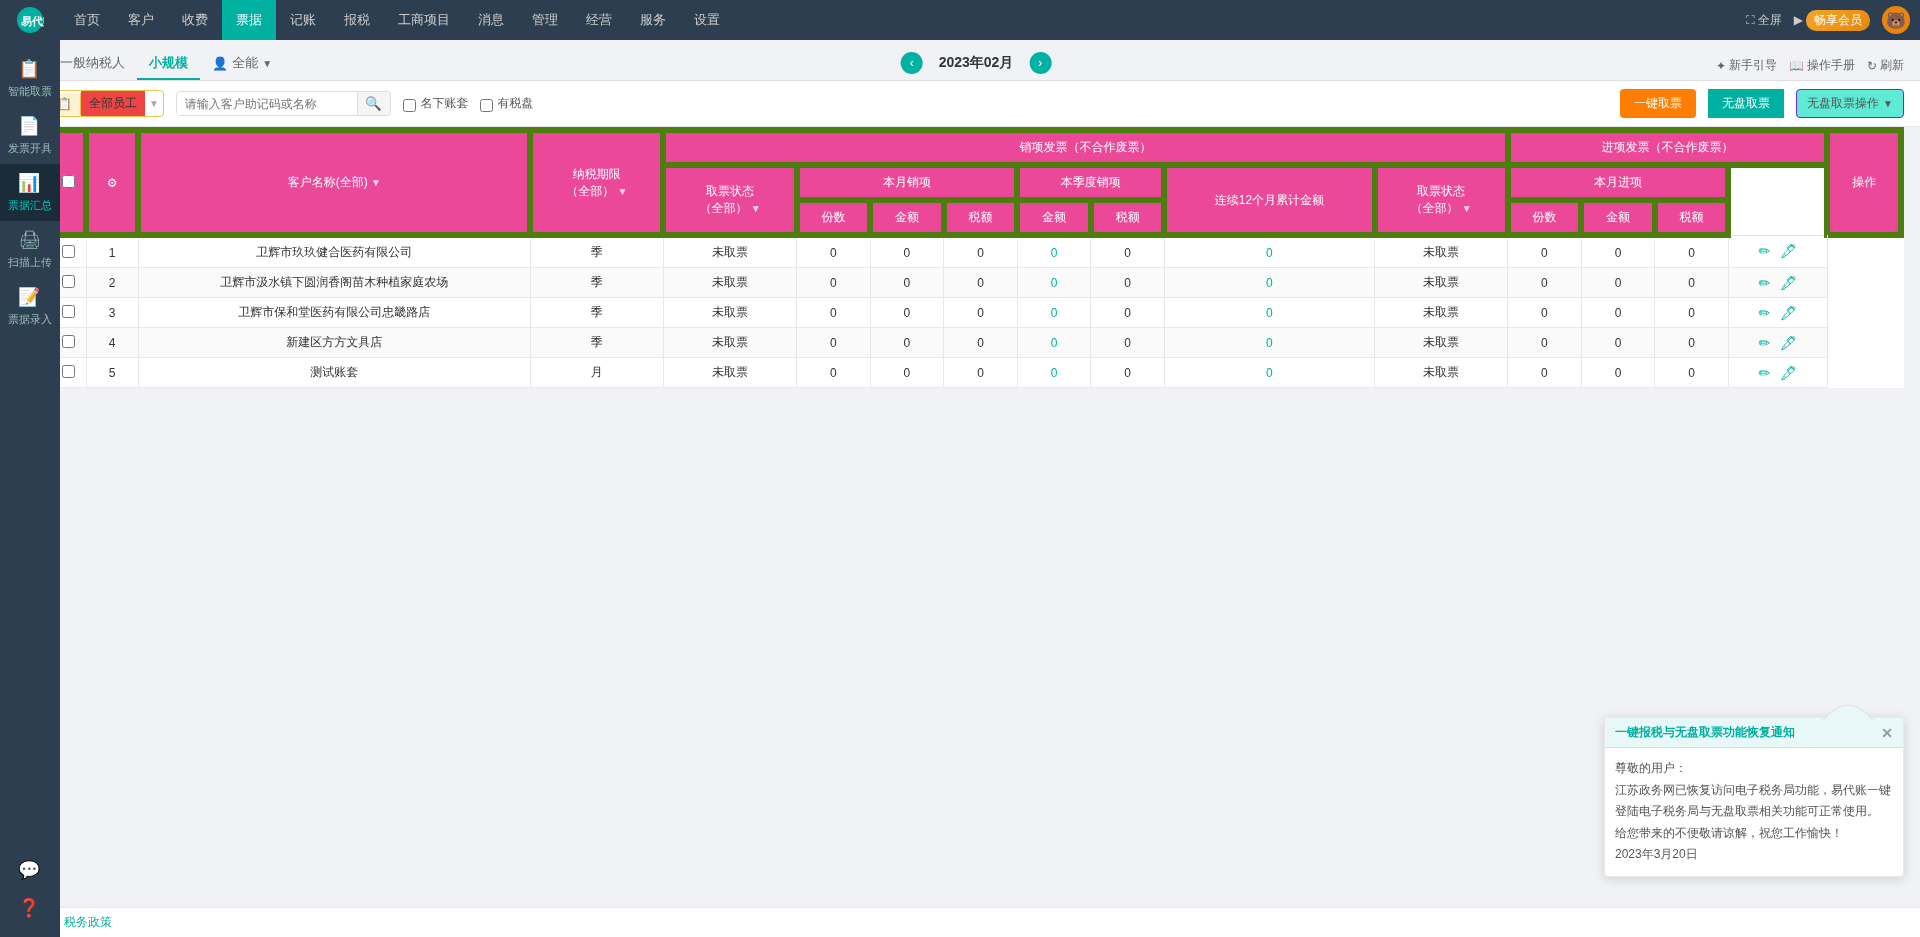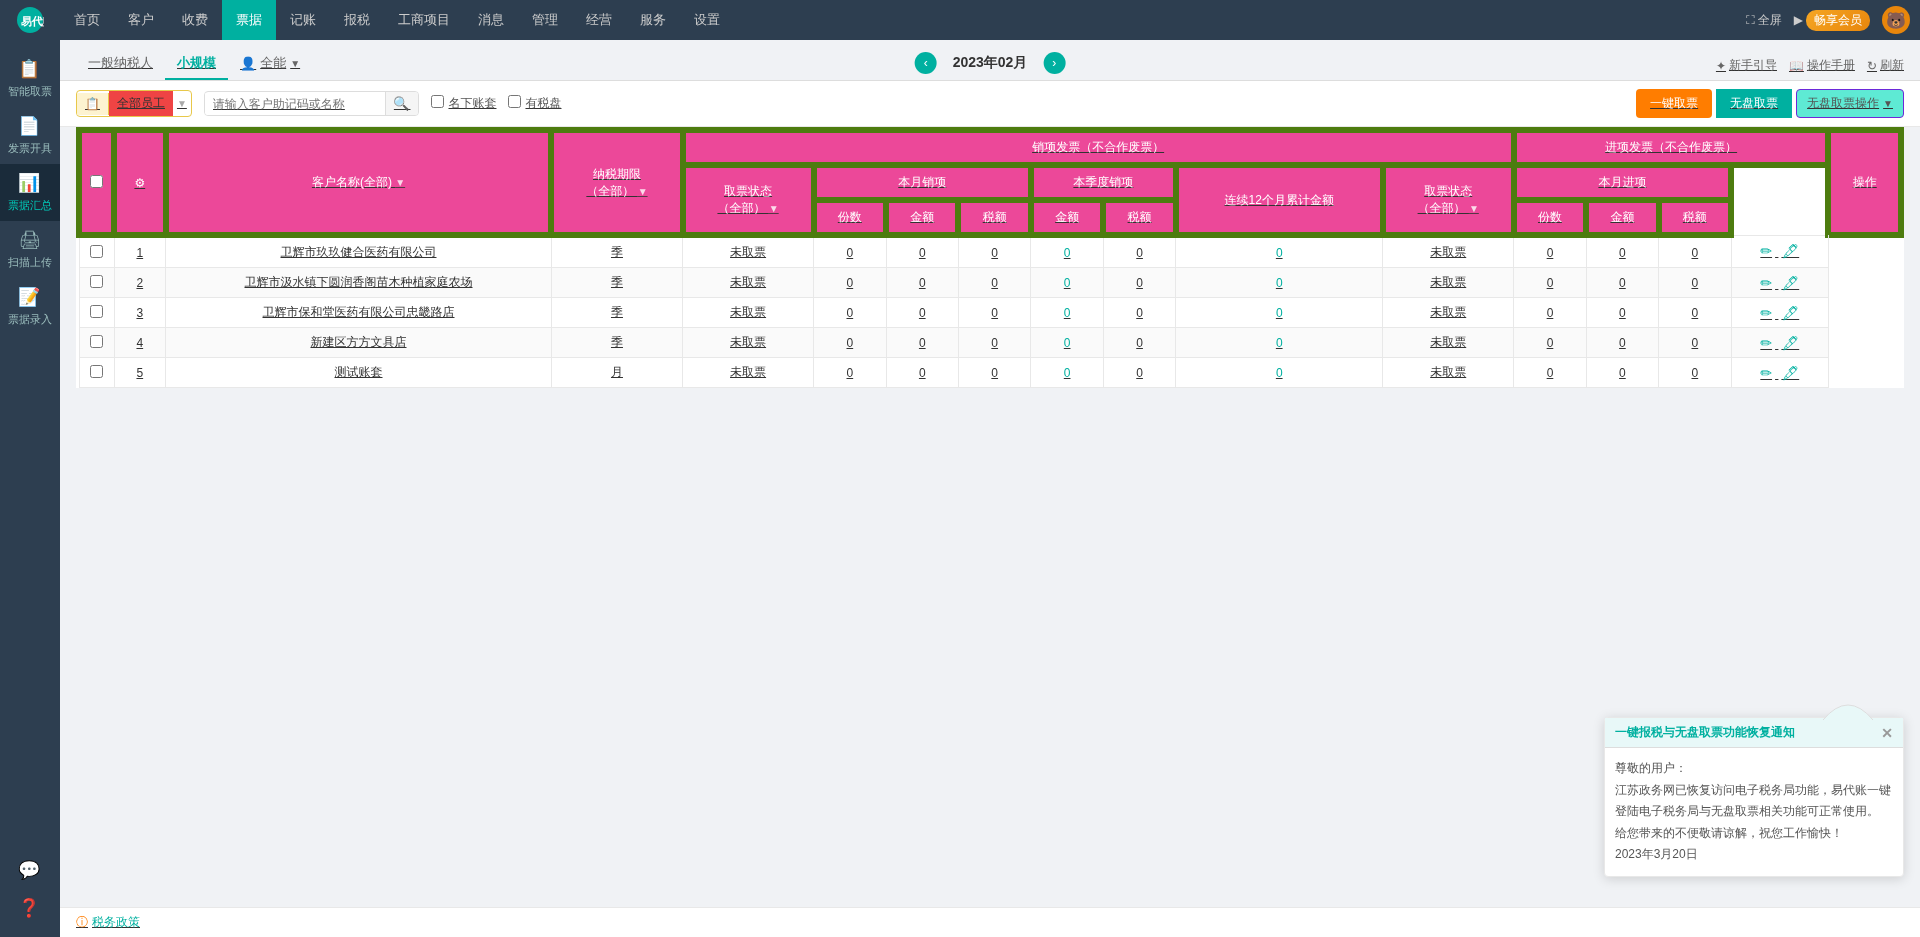--- a/index.html
+++ b/index.html
@@ -96,26 +96,25 @@
       margin-top: auto;
       display: flex;
       flex-direction: column;
       align-items: center;
       padding-bottom: 10px;
     }
 
     
     .main-content {
       margin-top: 40px;
-      margin-left: 60px;
+      margin-left: 32px;
       height: calc(100vh - 40px);
       display: flex;
       flex-direction: column;
       background: #f0f2f5;
-      text-decoration: underline;
     }
     .tab-item {
       padding: 6px 12px;
       cursor: pointer;
       font-size: 13px;
       color: #666;
       border-bottom: 2px solid transparent;
       white-space: nowrap;
     }
     .tab-item.active { color: #00b0a0; border-bottom: 2px solid #00b0a0; font-weight: bold; }
@@ -211,30 +210,30 @@
     .search-btn {
       background: #f5f5f5;
       border: none;
       border-left: 1px solid #ddd;
       padding: 4px 8px;
       cursor: pointer;
       color: #999;
     }
     .checkbox-label {
       display: flex;
-      align-items: flex-start;
+      align-items: flex-end;
       gap: 4px;
       font-size: 12px;
       color: #555;
       cursor: pointer;
     }
     .filter-bar-right {
       margin-left: auto;
       display: flex;
-      gap: 4px;
+      gap: 12px;
       padding-left: 36px;
     }
     .btn-orange {
       background: #ff7d00;
       color: #fff;
       border: none;
       border-radius: 4px;
       padding: 5px 14px;
       font-size: 12px;
       cursor: pointer;

